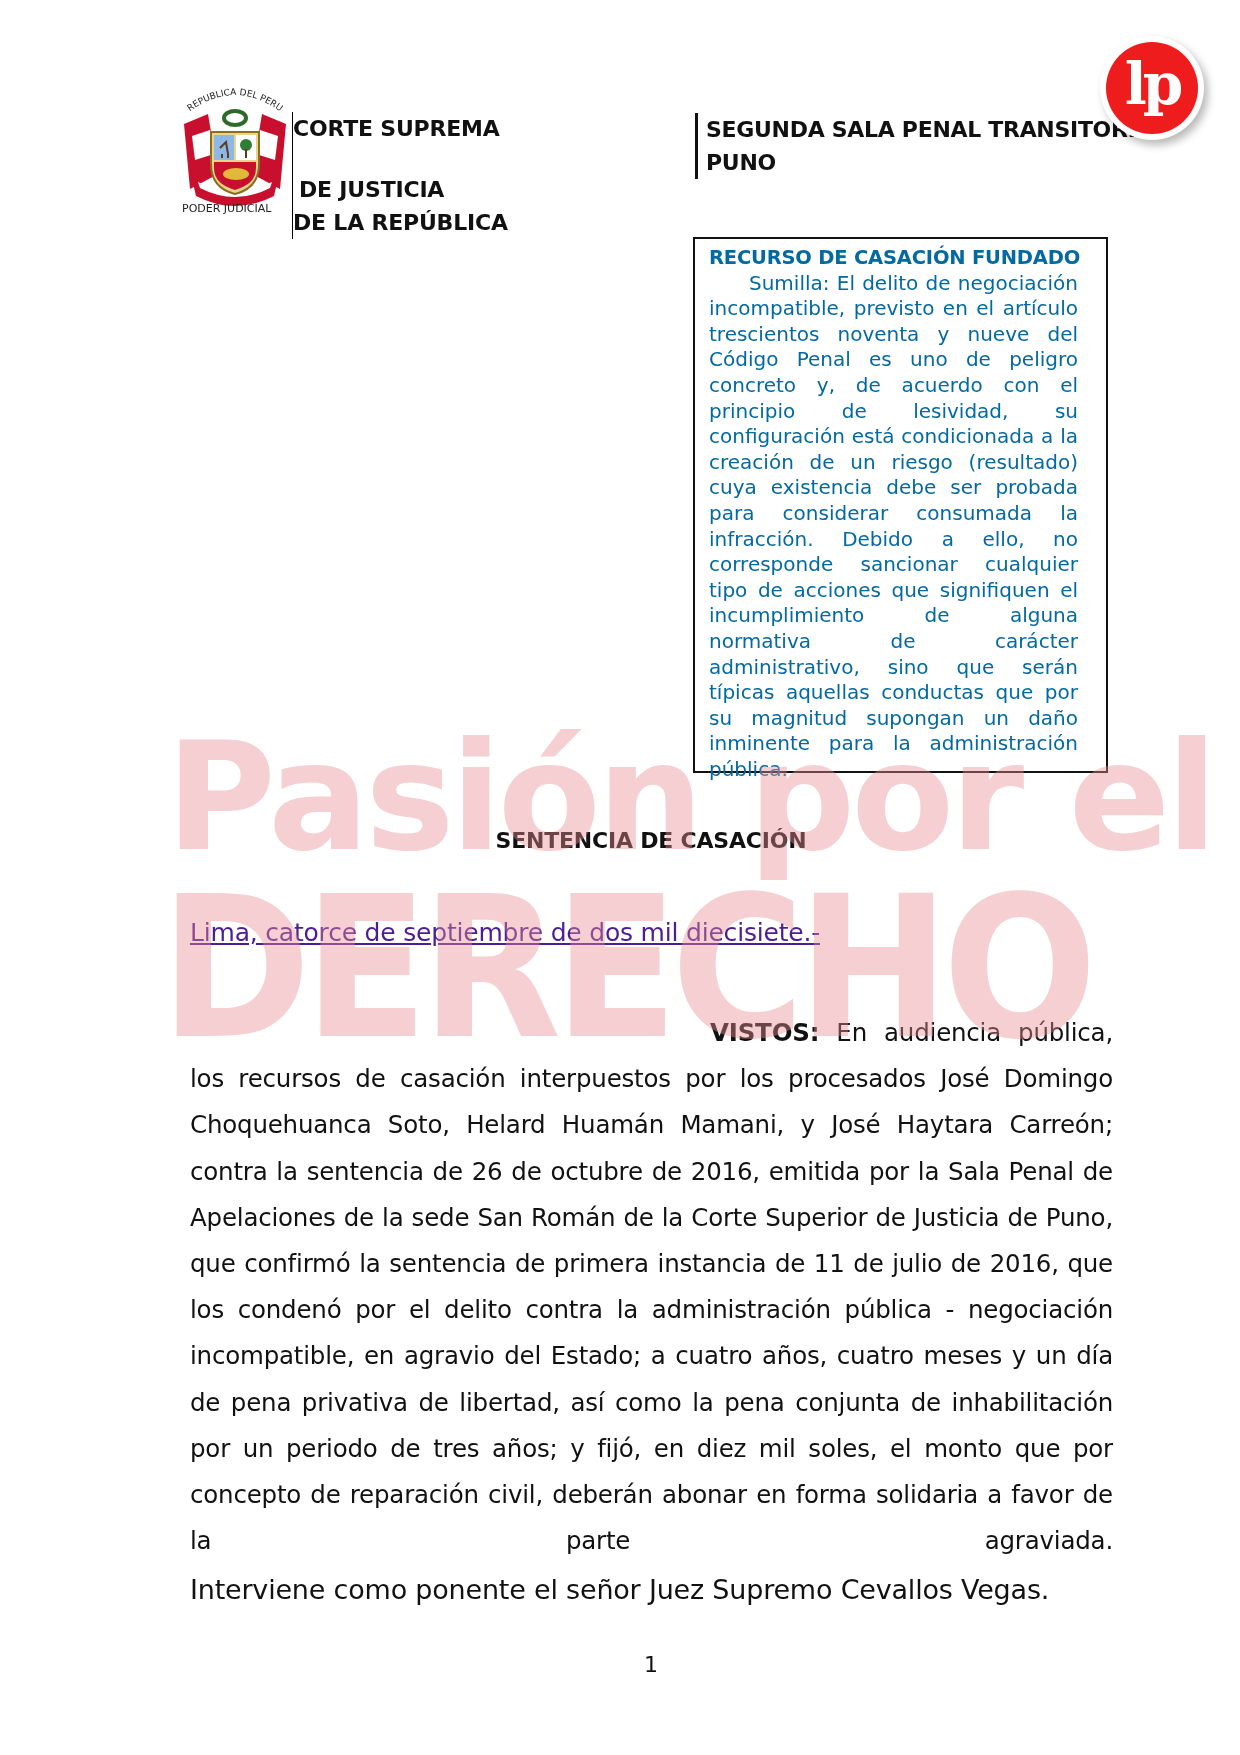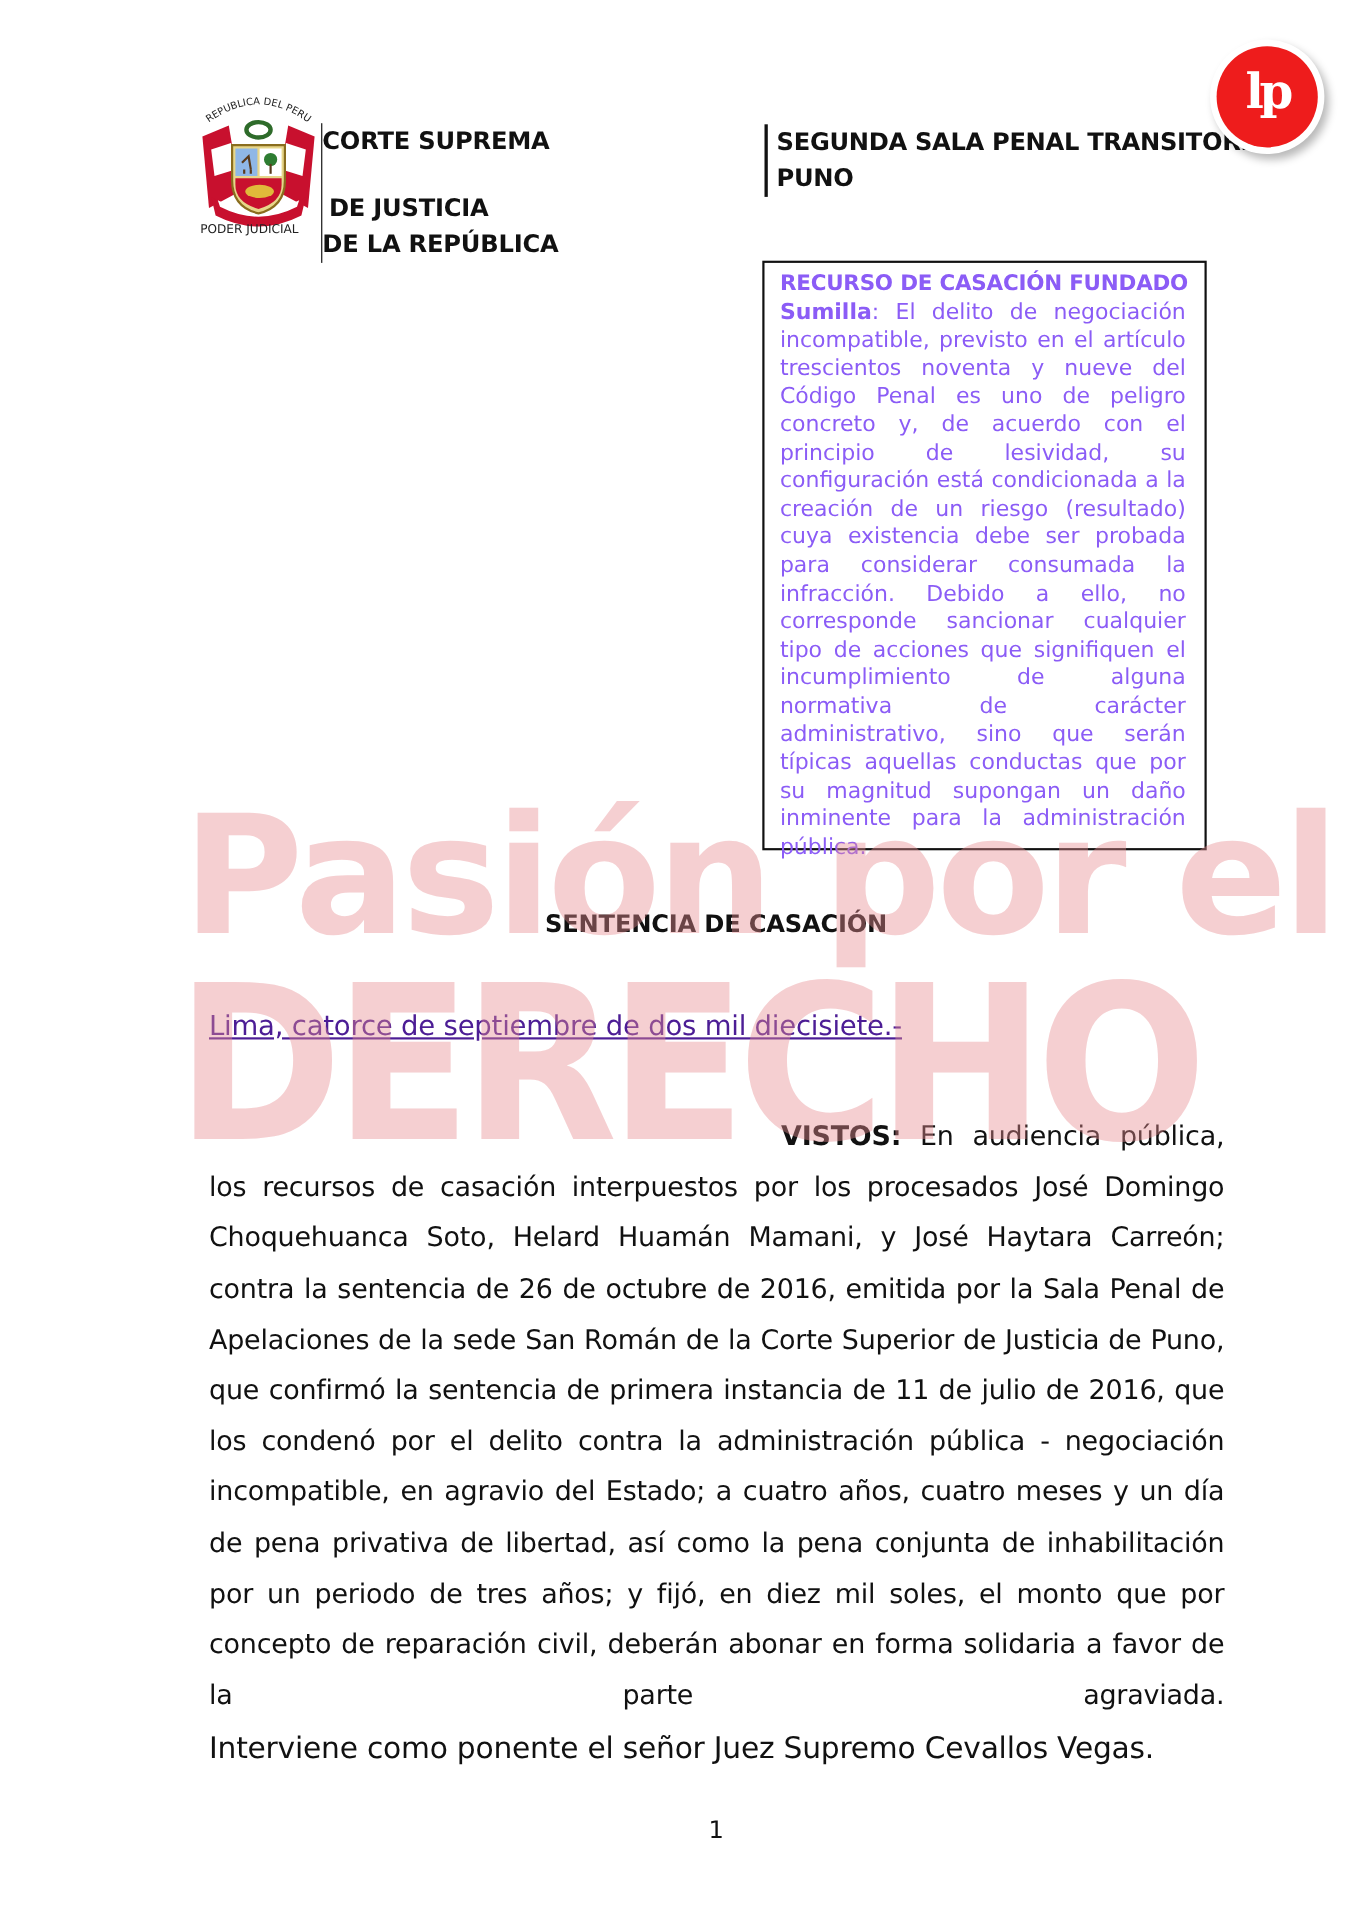--- a/index.html
+++ b/index.html
@@ -28,33 +28,33 @@
     }
     .case-header div { white-space: nowrap; }
 
     .lp-logo {
       left: 1100px; top: 36px; width: 104px; height: 104px; border-radius: 50%;
       background: #ffffff; box-shadow: 4px 5px 8px rgba(0,0,0,0.28);
     }
     .lp-logo .inner {
       position: absolute; left: 6px; top: 6px; width: 92px; height: 92px; border-radius: 50%;
       background: #ee1c1c; color: #fff; text-align: center;
-      font-family: "DejaVu Serif", "Liberation Serif", serif; font-weight: bold; font-size: 44px;
+      font-family: "DejaVu Serif", "Liberation Serif", serif; font-weight: bold; font-size: 58px;
       line-height: 84px; letter-spacing: -4px;
     }
 
     
     .sumilla-box {
       left: 693px; top: 237px; width: 369px; height: 526px;
-      border: 2px solid #111; padding: 6px 17px 0 14px;
-      font-size: 20px; line-height: 25.6px; color: #8b5cf6;
+      border: 2px solid #111; padding: 6px 28px 0 14px;
+      font-size: 20px; line-height: 25.6px; color: #0369a1;
     }
     .sumilla-title { text-align: center; font-weight: bold; font-size: 19.5px; white-space: nowrap; letter-spacing: -0.2px; }
     .sumilla-text { text-align: justify; }
-    .sumilla-text b { font-weight: bold; }
+    .sumilla-text b { font-weight: normal; margin-left: 40px; }
 
     
     .watermark {
       z-index: 5; pointer-events: none; color: rgba(230, 140, 145, 0.42);
       font-family: "DejaVu Sans", sans-serif; font-weight: bold; white-space: nowrap;
     }
     .wm1 { left: 166px; top: 712px; font-size: 150px; letter-spacing: -4px; line-height: 170px; }
     .wm2 { left: 160px; top: 868px; font-size: 196px; letter-spacing: -8px; line-height: 200px; transform: scaleX(0.93); transform-origin: left top; }
 
     .sentence-title {

